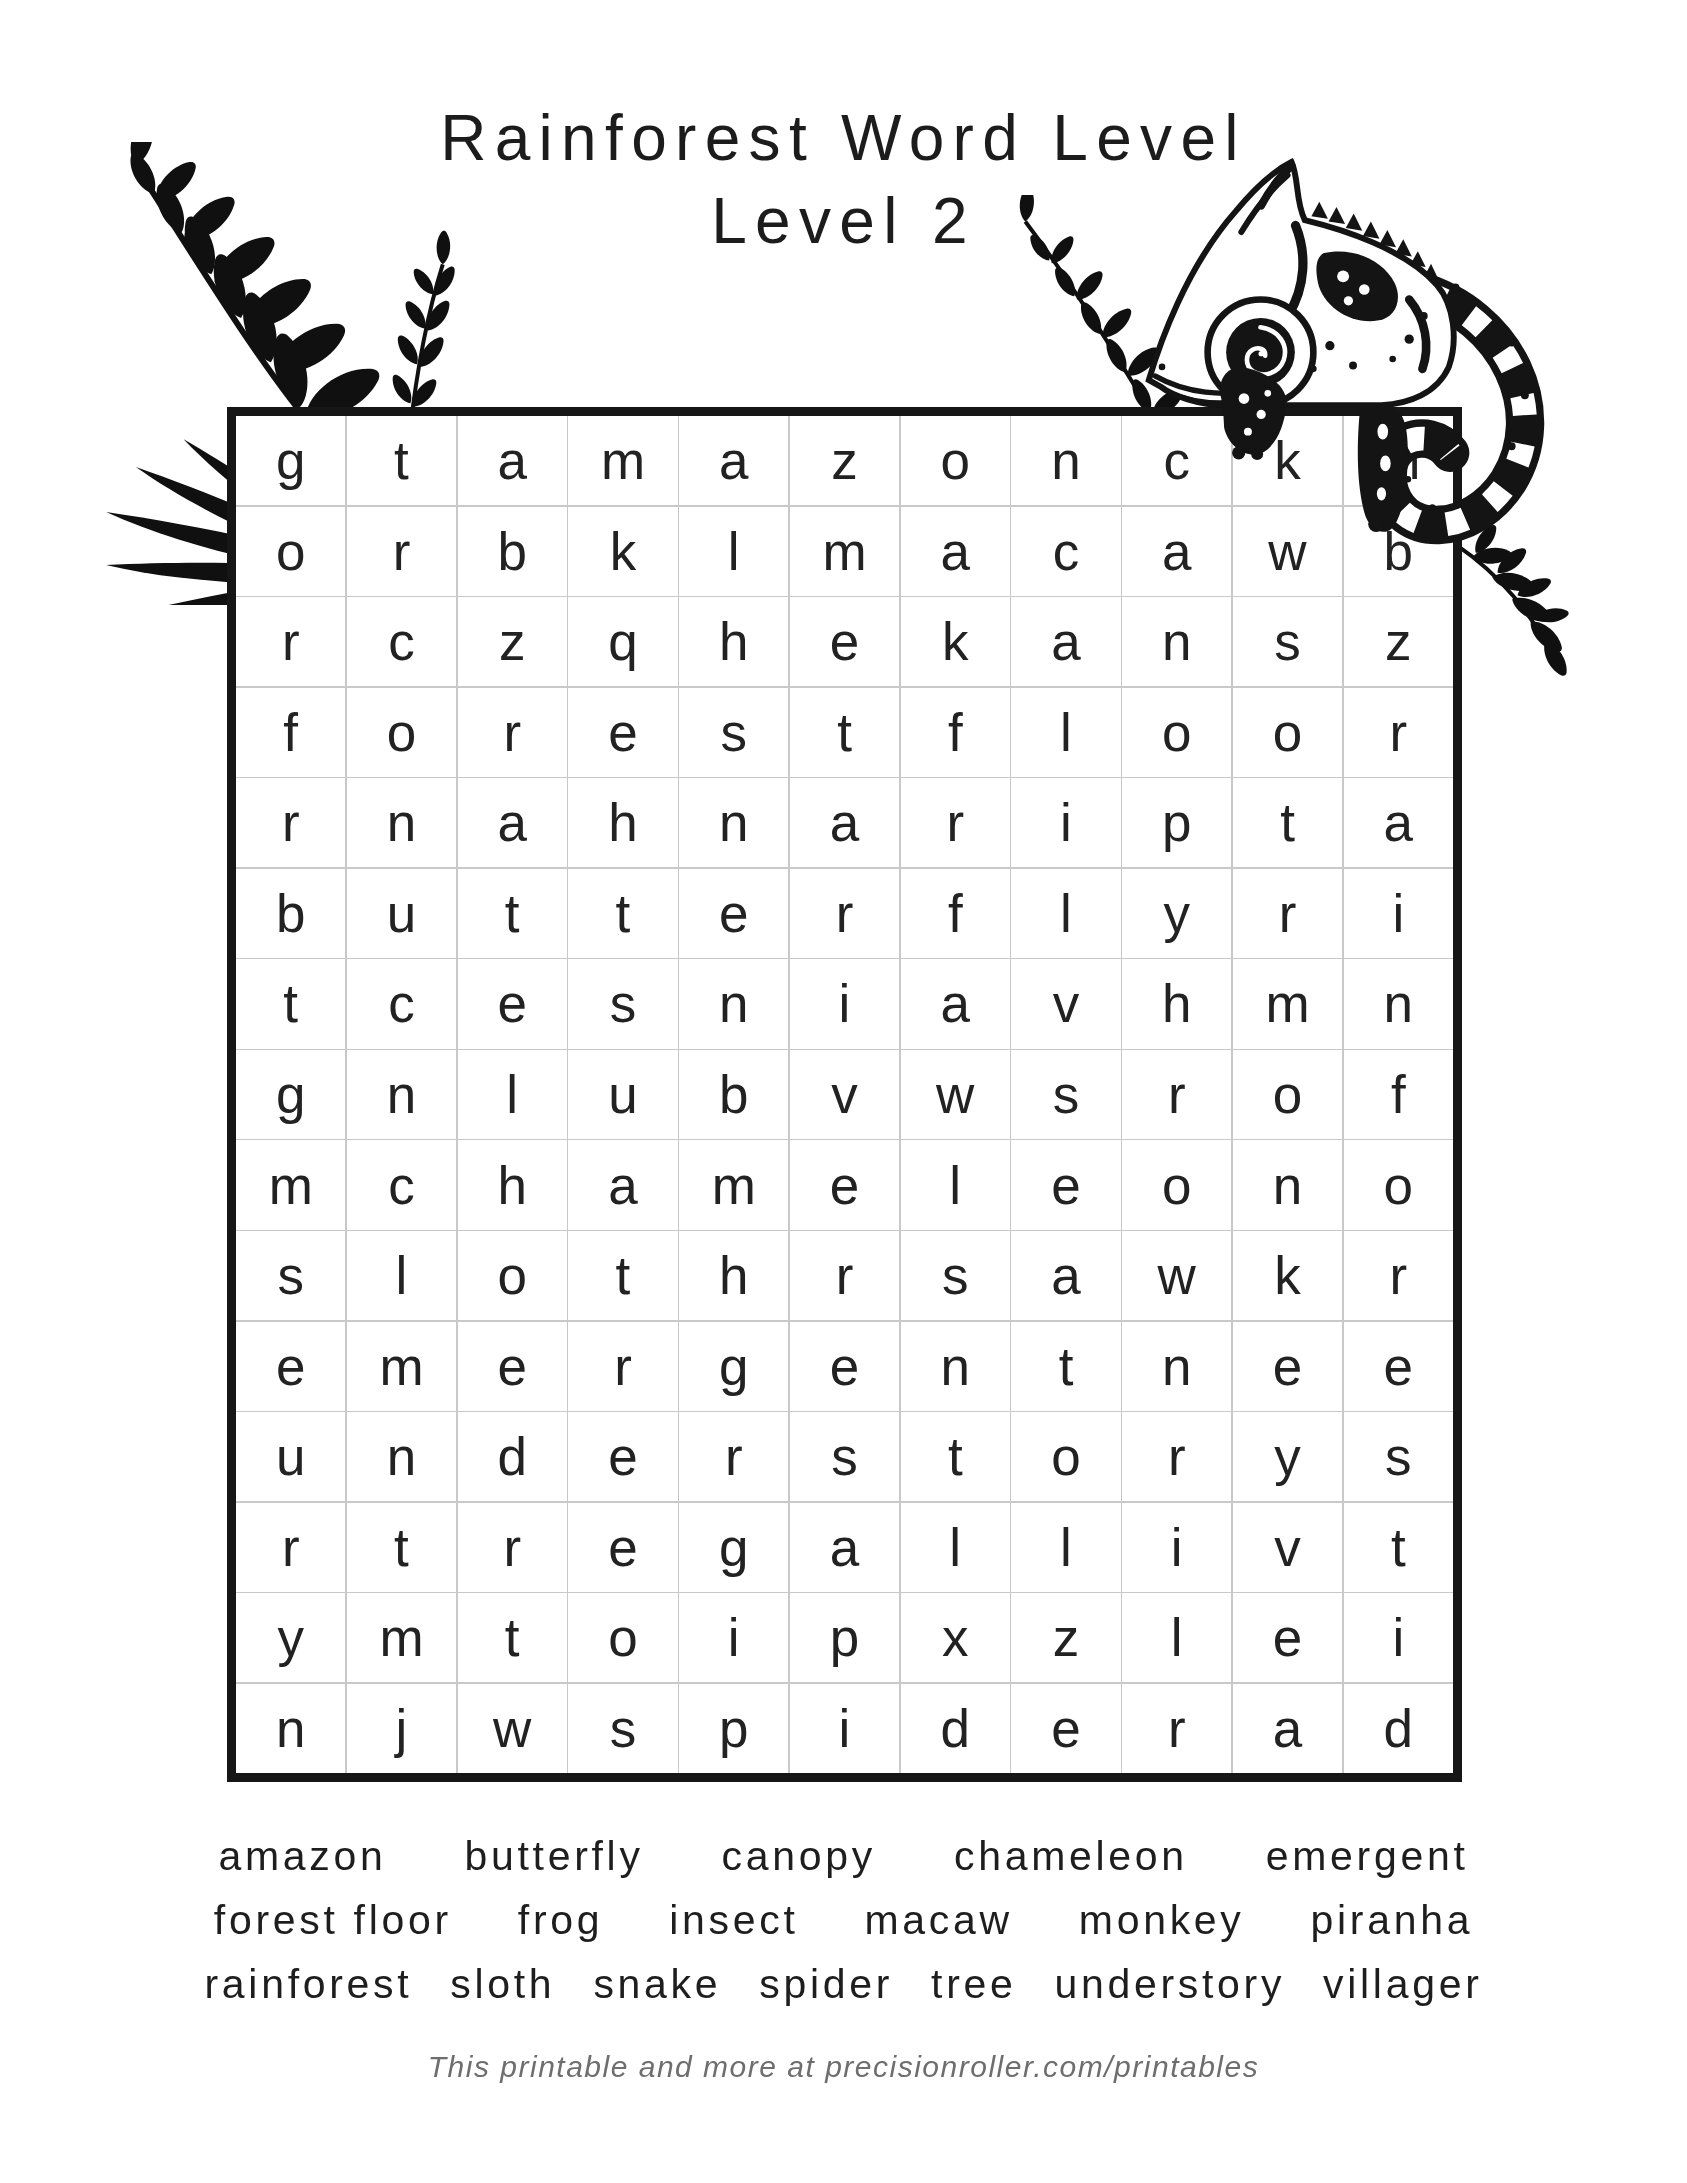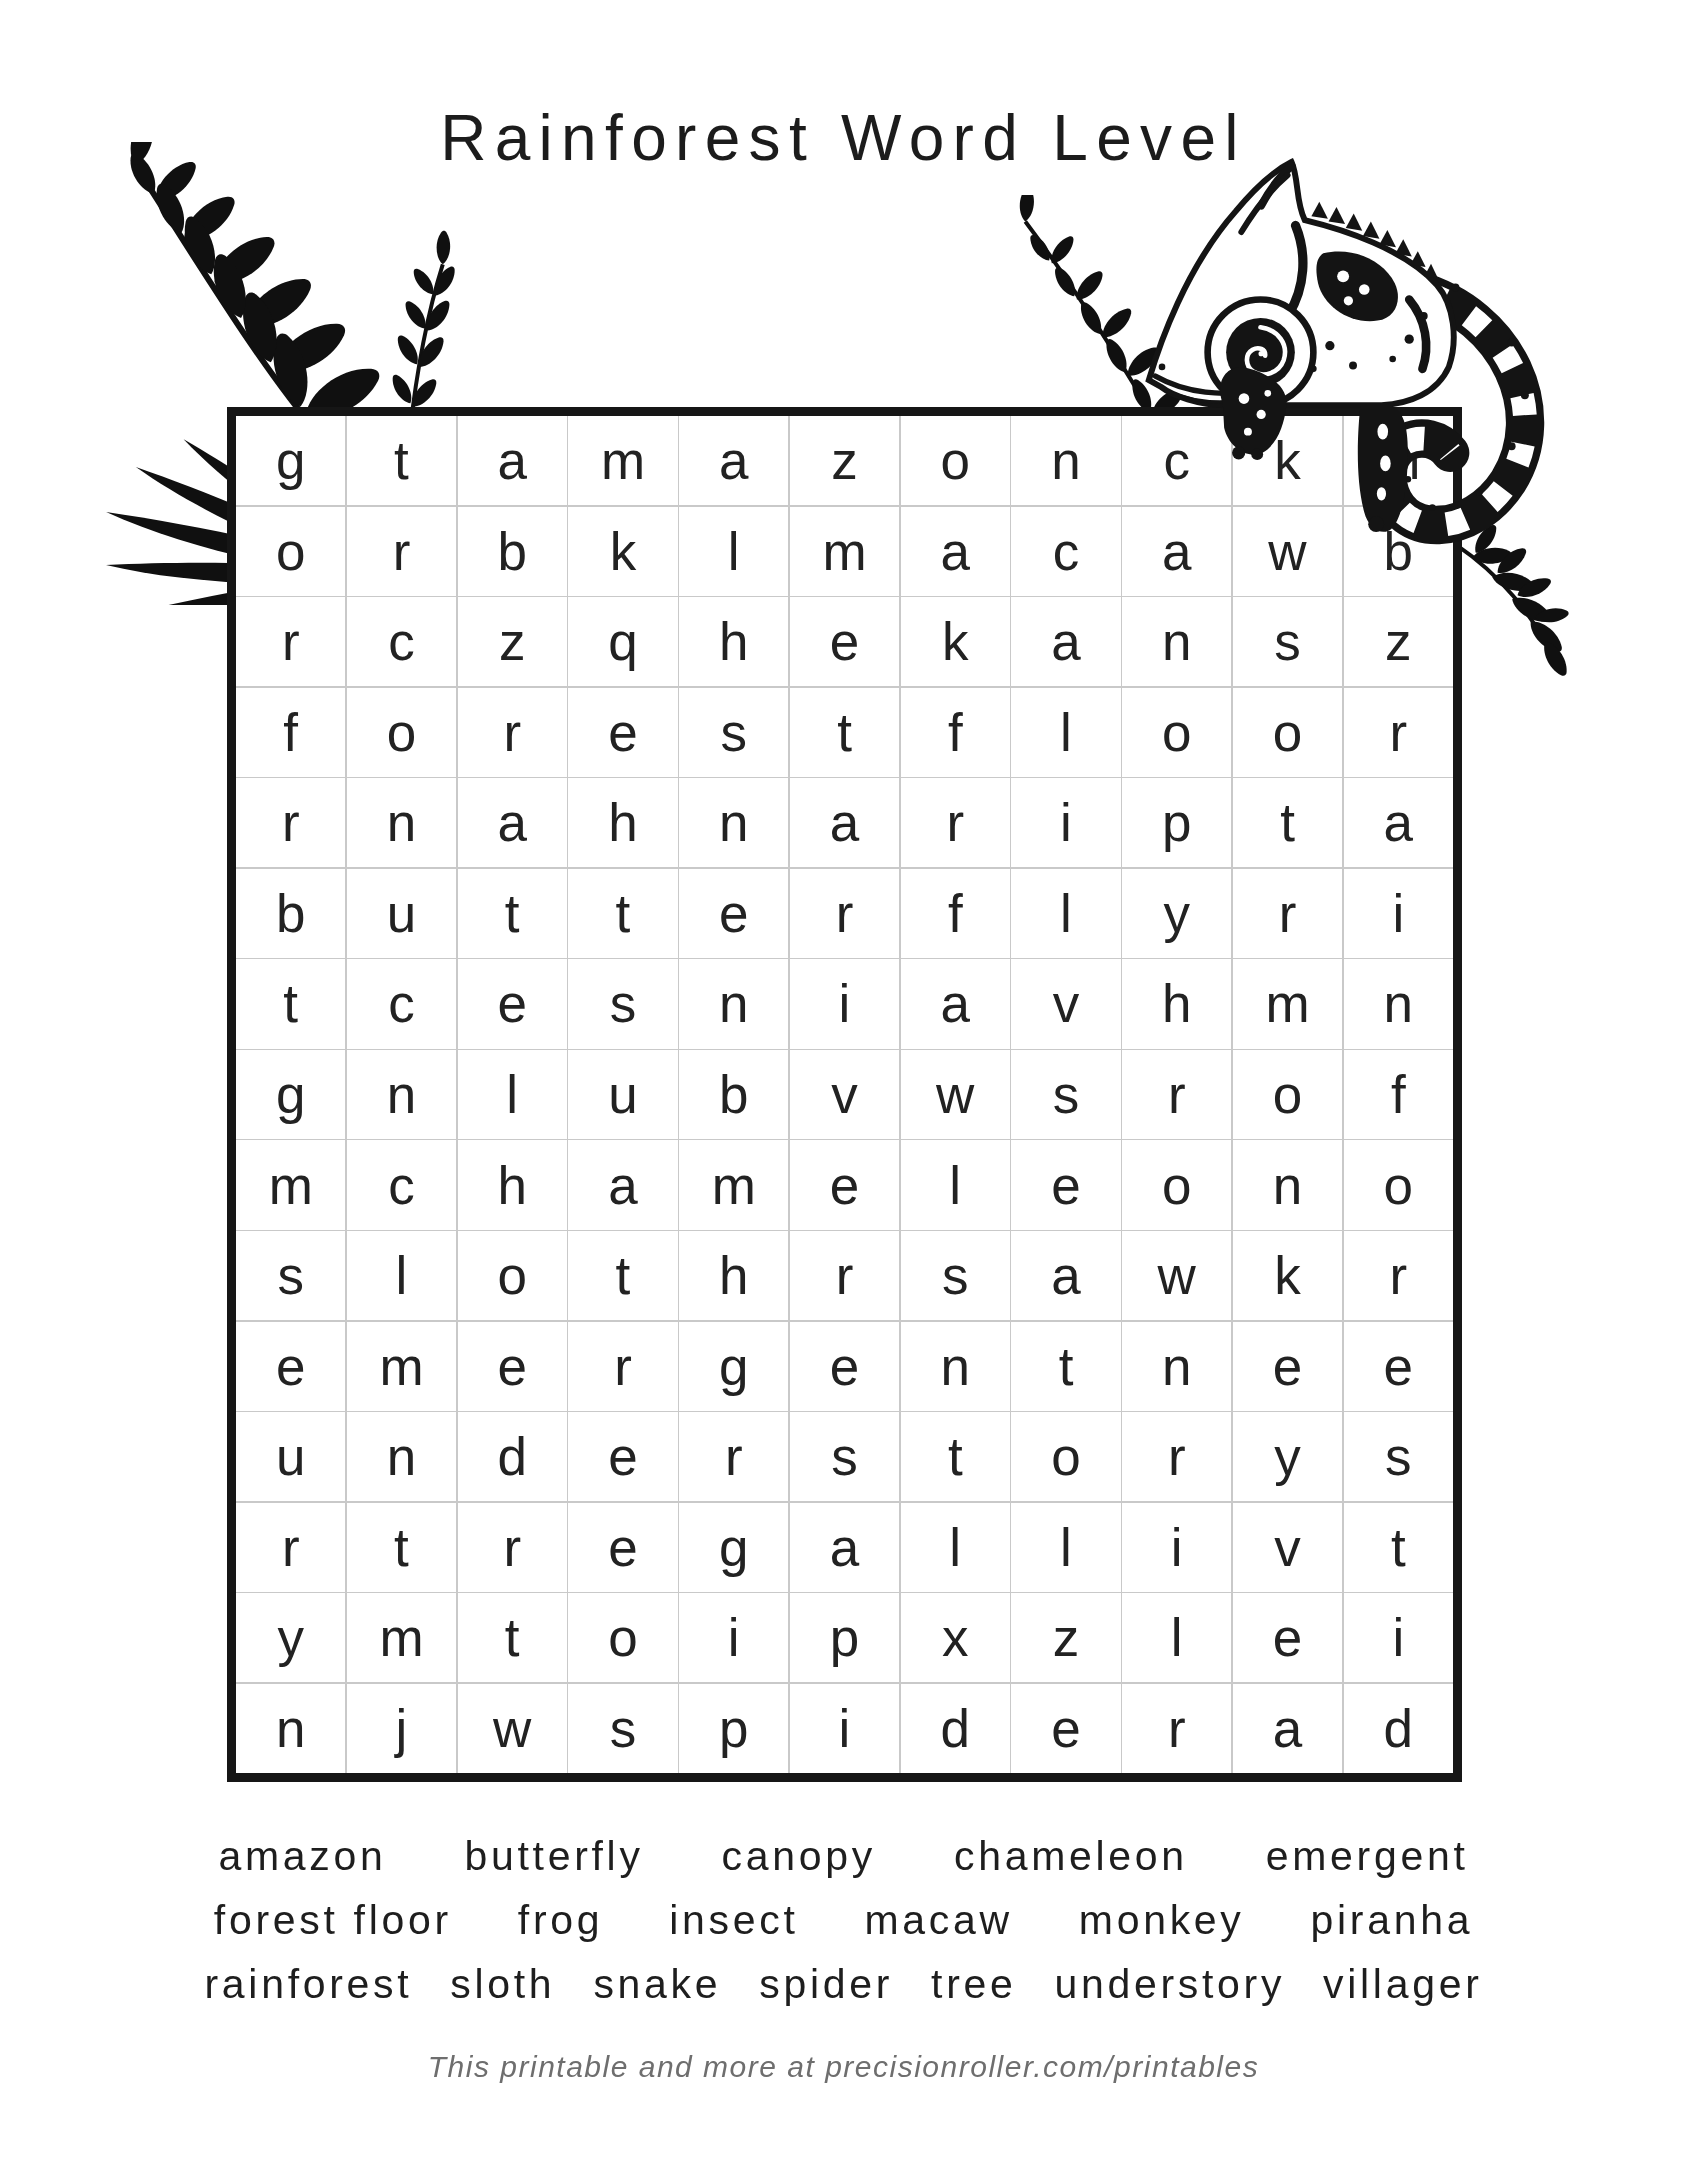--- a/index.html
+++ b/index.html
@@ -86,20 +86,21 @@
 <div id="page">
 
   <svg width="0" height="0" style="position:absolute" aria-hidden="true">
     <defs>
       <path id="leafshape" d="M0 0 C14 -18 54 -24 80 -7 C86 -3 86 3 80 7 C54 24 14 18 0 0 Z"></path>
       <path id="bladeshape" d="M0 0 C45 -12 140 -16 210 -3 C140 4 45 8 0 0 Z"></path>
     </defs>
   </svg>
 
   <h1 id="title-line1" class="title-line">Rainforest Word Level</h1>
+  <h1 id="title-line2" class="title-line">Level 2</h1>
 
   <svg id="decor-left" class="decor" width="463" height="463" viewBox="0 0 700 700">
     <g fill="#101010">
       <path d="M 430 445 C 340 340 250 190 150 35" stroke="#101010" stroke-width="9" fill="none"></path>
       <use href="#leafshape" transform="translate(408,412) rotate(-30) scale(1.5)"></use>
       <use href="#leafshape" transform="translate(362,345) rotate(-32) scale(1.45)"></use>
       <use href="#leafshape" transform="translate(316,278) rotate(-34) scale(1.4)"></use>
       <use href="#leafshape" transform="translate(270,212) rotate(-36) scale(1.3)"></use>
       <use href="#leafshape" transform="translate(224,148) rotate(-40) scale(1.15)"></use>
       <use href="#leafshape" transform="translate(182,88) rotate(-44) scale(0.95)"></use>

